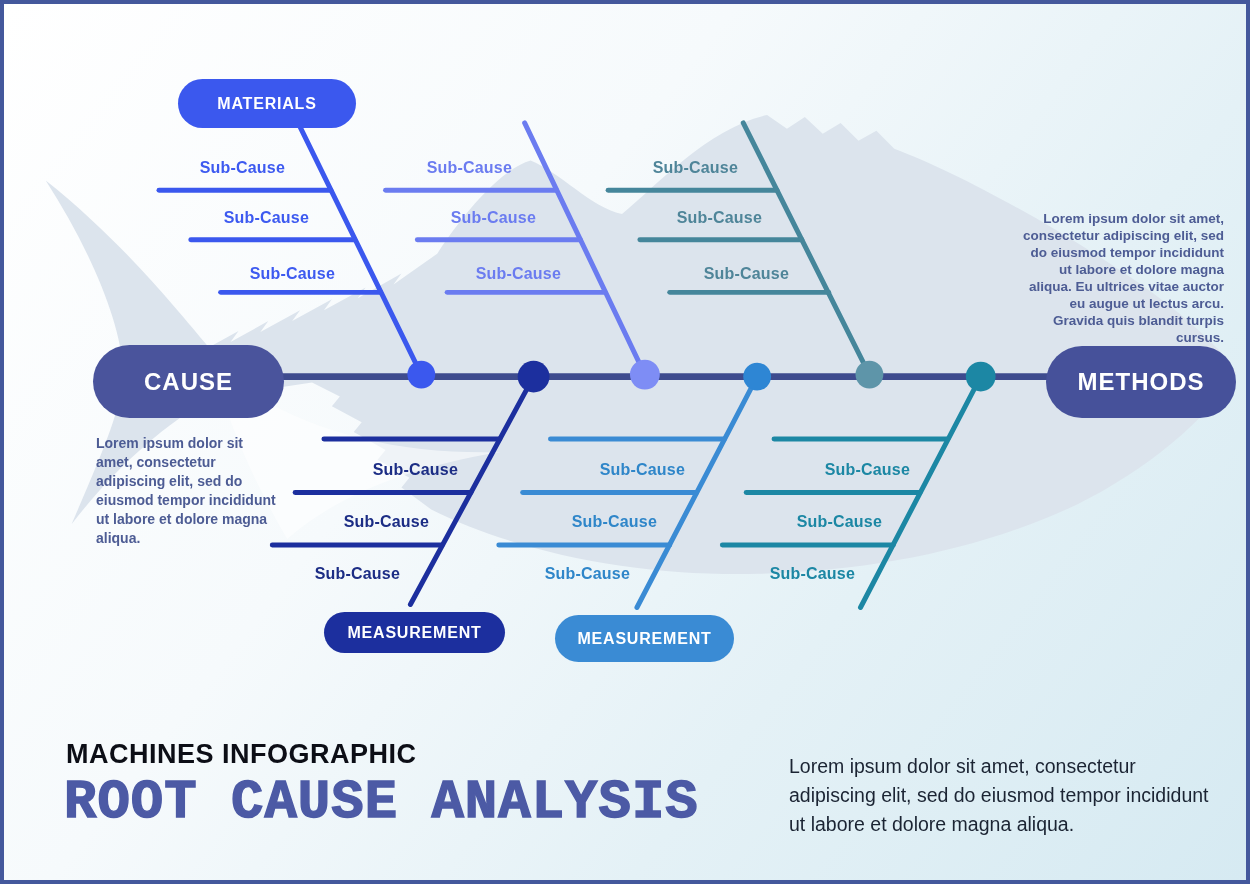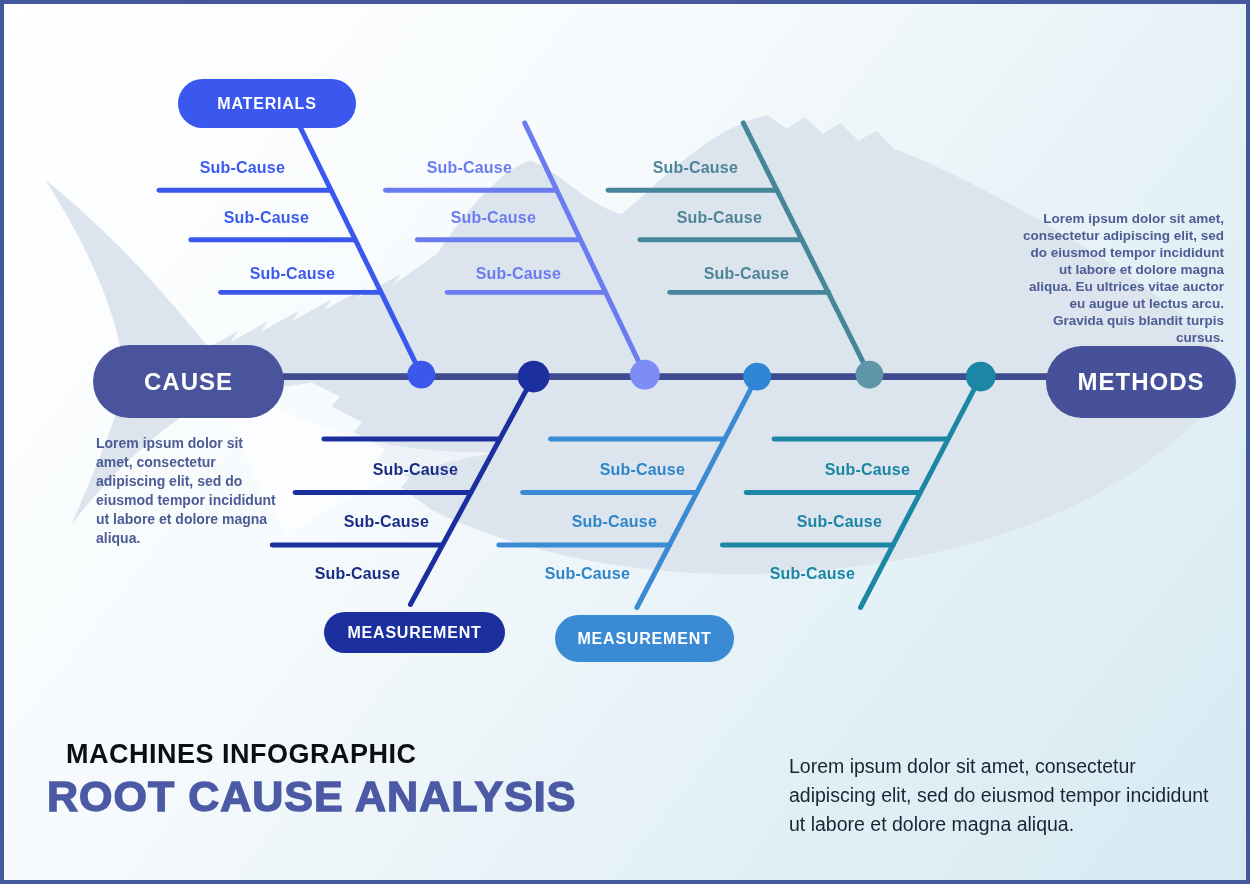--- a/index.html
+++ b/index.html
@@ -25,24 +25,24 @@
   .note{
     position:absolute;color:#4d5c94;font-weight:600;font-size:13.5px;line-height:17px;
     z-index:2;
   }
   .note.right{text-align:right;}
   .kicker{
     position:absolute;left:62px;top:735px;font-size:27px;font-weight:800;
     color:#0c0e16;letter-spacing:.5px;z-index:2;
   }
   .big-title{
-    position:absolute;left:43px;top:768px;font-size:43px;font-weight:900;
+    position:absolute;left:60px;top:768px;font-size:54px;font-weight:900;
     color:#4c5aa5;letter-spacing:1px;z-index:2;
     -webkit-text-stroke:1.4px #4c5aa5;
-    font-family:Liberation Sans, sans-serif;
+    font-family:Liberation Mono, monospace;
   }
   .footer-desc{
     position:absolute;left:785px;top:748px;width:432px;font-size:19.5px;
     line-height:29px;color:#1b2433;z-index:2;
   }
 </style>
 </head>
 <body>
 
 <div class="canvas">

